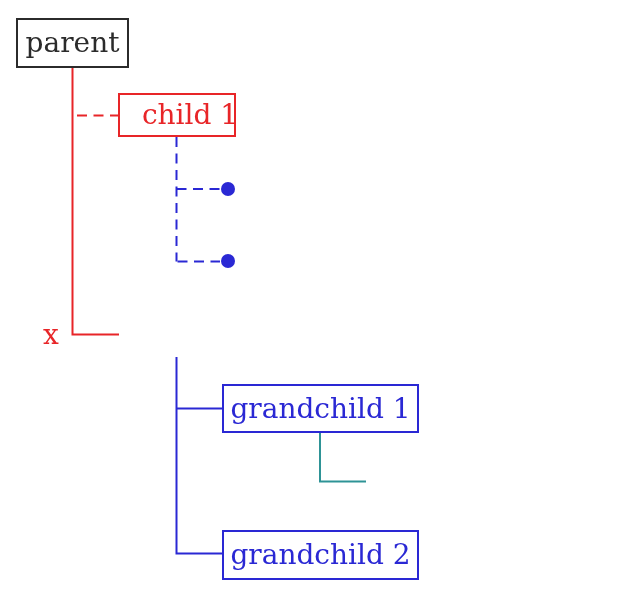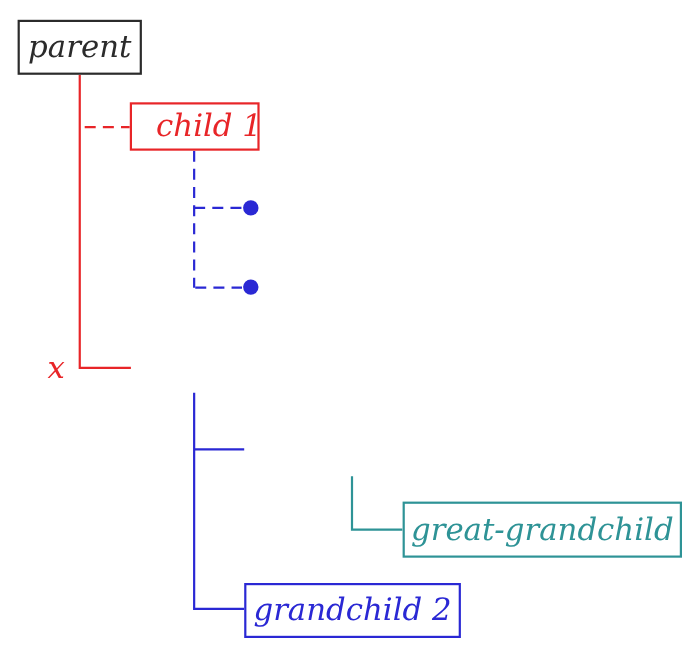--- a/index.html
+++ b/index.html
@@ -7,21 +7,20 @@
     padding: 0;
     background: #ffffff;
   }
   .canvas {
     position: relative;
     width: 632px;
     height: 595px;
     background: var(--background, #ffffff);
     font-family: "DejaVu Serif", serif;
     overflow: hidden;
-    font-style: italic;
   }
   .edges-svg {
     position: absolute;
     left: 0;
     top: 0;
     width: 632px;
     height: 595px;
   }
   .edge {
     fill: none;
@@ -92,24 +91,24 @@
 
   <div class="node black node-parent">
     <span>parent</span>
   </div>
 
   <div class="node red node-child1">
     <span>child 1</span>
   </div>
 
 
+  <div class="node blue node-grandchild1">
+    <span>grandchild 1</span>
+  </div>
 
-  <div class="node teal node-greatgrandchild">
-    <span>great-grandchild</span>
-  </div>
 
   <div class="node blue node-grandchild2">
     <span>grandchild 2</span>
   </div>
 
   <div class="edge-label-x">x</div>
 
 </div>
 
 </body></html>

